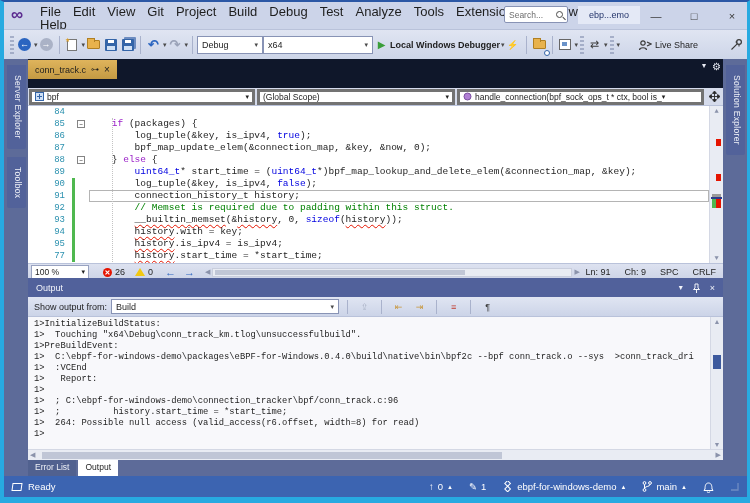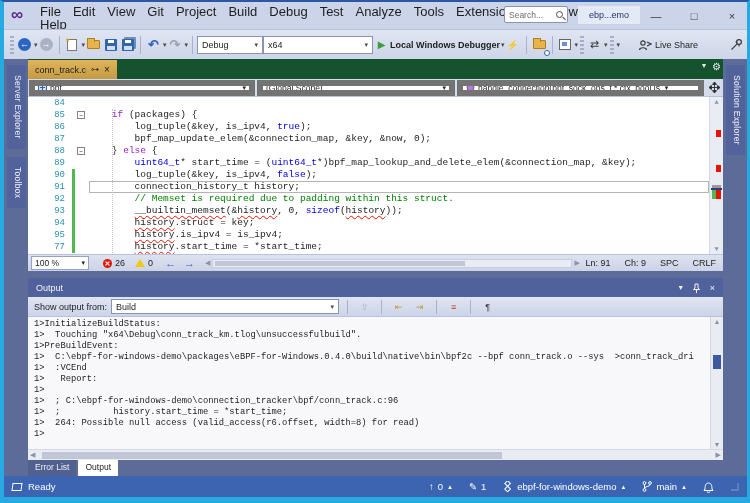--- a/index.html
+++ b/index.html
@@ -53,26 +53,26 @@
 
   
   .sidestrip { position:absolute; top:57px; bottom:21px; width:24px; background:#5d6b99; }
   .strip-l { left:0; } .strip-r { right:0; }
   .vtab { writing-mode:vertical-rl; font-size:8.5px; color:#f0f2f8; background:#52629a;
           padding:10px 3px; margin:6px auto 8px; width:19px; text-align:center; letter-spacing:.3px;
           border-radius:0 0 2px 2px; white-space:nowrap; }
 
   
   .docwell { position:absolute; left:24px; right:24px; top:57px; }
-  .tabrow { position:relative; height:20px; background:#14532d; }
+  .tabrow { position:relative; height:29px; background:#0f172a; }
   .tab-active { position:absolute; left:0; top:1px; height:19px; background:linear-gradient(#dfb45c,#c49a43);
                 color:#1e1e1e; font-size:9px; display:flex; align-items:center; gap:5px; padding:0 7px; }
   .tabrow .rticons { position:absolute; right:2px; top:2px; display:flex; gap:6px; color:#e8ebf4; font-size:10px; }
   .navbar { position:relative; height:18px; background:#d5dbeb; border-bottom:1px solid #b9c2da; display:flex; align-items:center; padding:0 1px; gap:2px;}
-  .navcombo { height:16px; background:#fff; border:6px solid #737373; font-size:8.5px; color:#1e1e1e;
+  .navcombo { height:16px; background:#fff; border:3px solid #737373; font-size:8.5px; color:#1e1e1e;
               display:flex; align-items:center; padding:0 3px; overflow:hidden; white-space:nowrap; }
   .navico { width:9px; height:9px; margin-right:3px; flex:none; }
   .splitbtn { width:16px; height:16px; display:flex; align-items:center; justify-content:center; }
 
   
   .editor { position:relative; height:157px; background:#fff; overflow:hidden; font-family:"Liberation Mono", monospace; }
   .code-row { position:relative; display:flex; height:12px; line-height:12px; }
   .ln { width:44px; text-align:right; padding-right:7px; color:#2b91af; font-size:9px; flex:none; }
   .chg { width:3px; flex:none; }
   .chg.on { background:#4fb84f; }
@@ -346,21 +346,21 @@
           <div class="code-row">
             <span class="ln">93</span>
             <span class="chg on"></span>
             <span class="foldm"></span>
             <span class="code-text"><span>        </span><span class="tok-sq">__builtin_memset</span><span>(&amp;</span><span class="tok-sq">history</span><span>, 0, </span><span class="tok-kw">sizeof</span><span>(</span><span class="tok-sq">history</span><span>));</span></span>
           </div>
           <div class="code-row">
             <span class="ln">94</span>
             <span class="chg on"></span>
             <span class="foldm"></span>
-            <span class="code-text"><span>        </span><span class="tok-sq">history</span><span>.struct = key;</span></span>
+            <span class="code-text"><span>        </span><span class="tok-sq">history</span><span>.with = key;</span></span>
           </div>
           <div class="code-row">
             <span class="ln">95</span>
             <span class="chg on"></span>
             <span class="foldm"></span>
             <span class="code-text"><span>        </span><span class="tok-sq">history</span><span>.is_ipv4 = is_ipv4;</span></span>
           </div>
           <div class="code-row">
             <span class="ln">77</span>
             <span class="chg on"></span>

